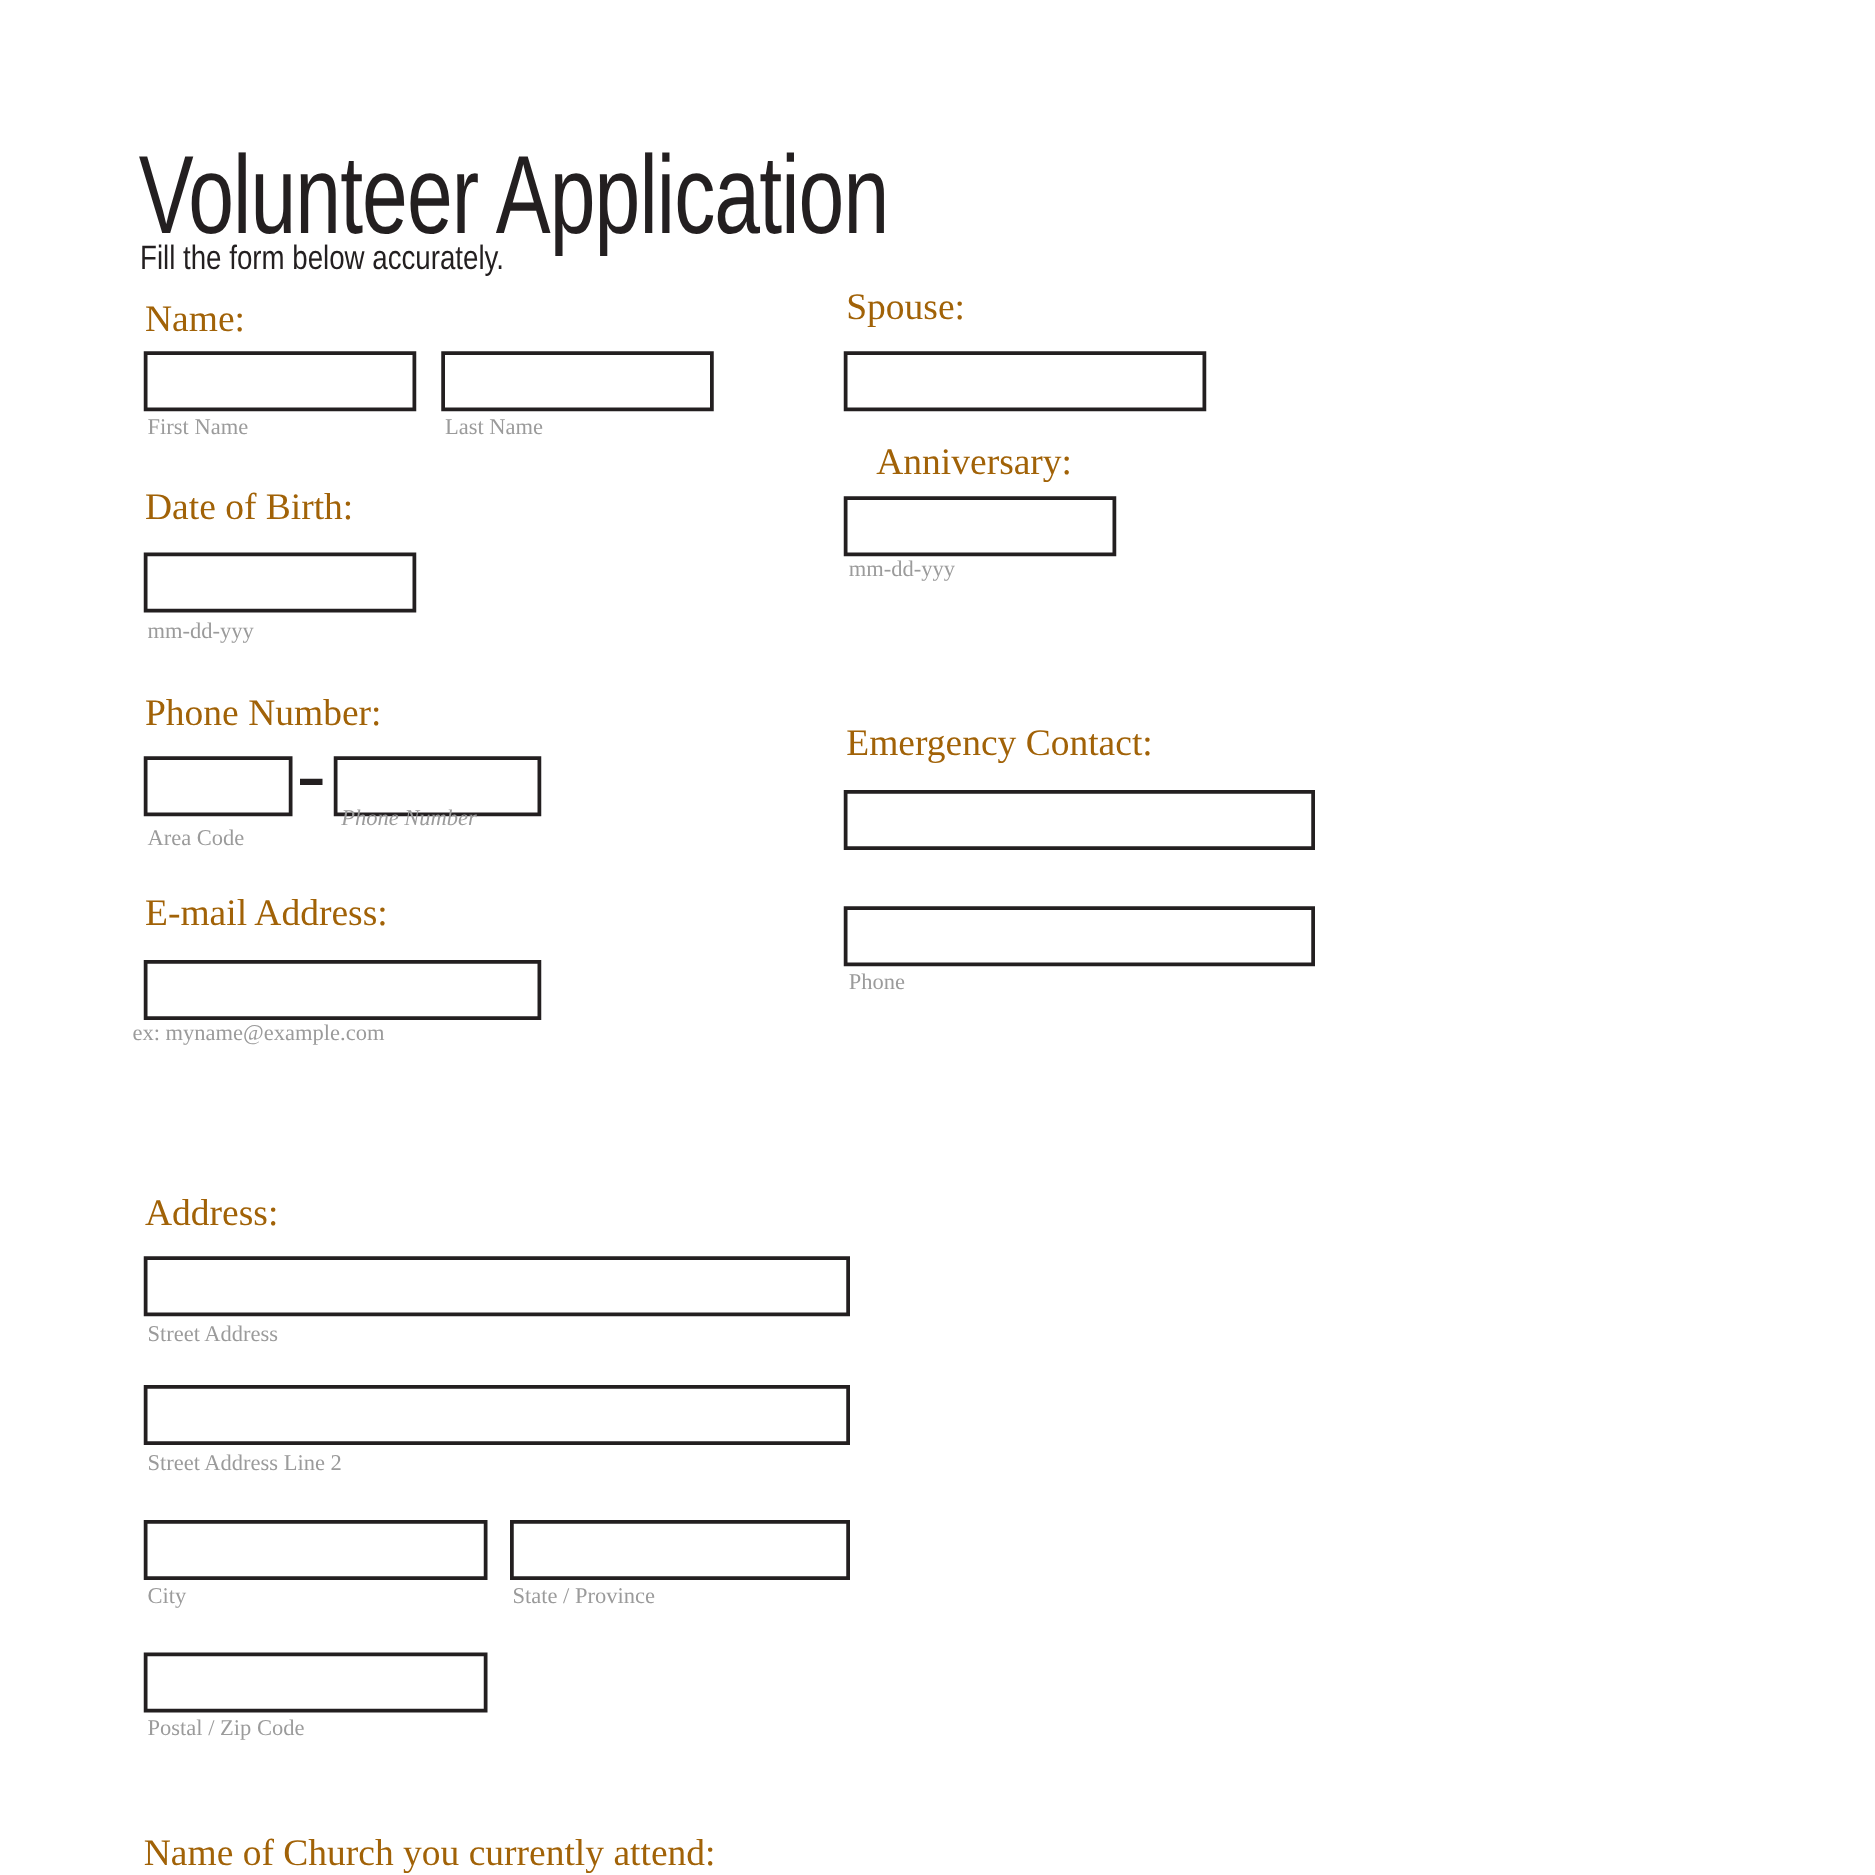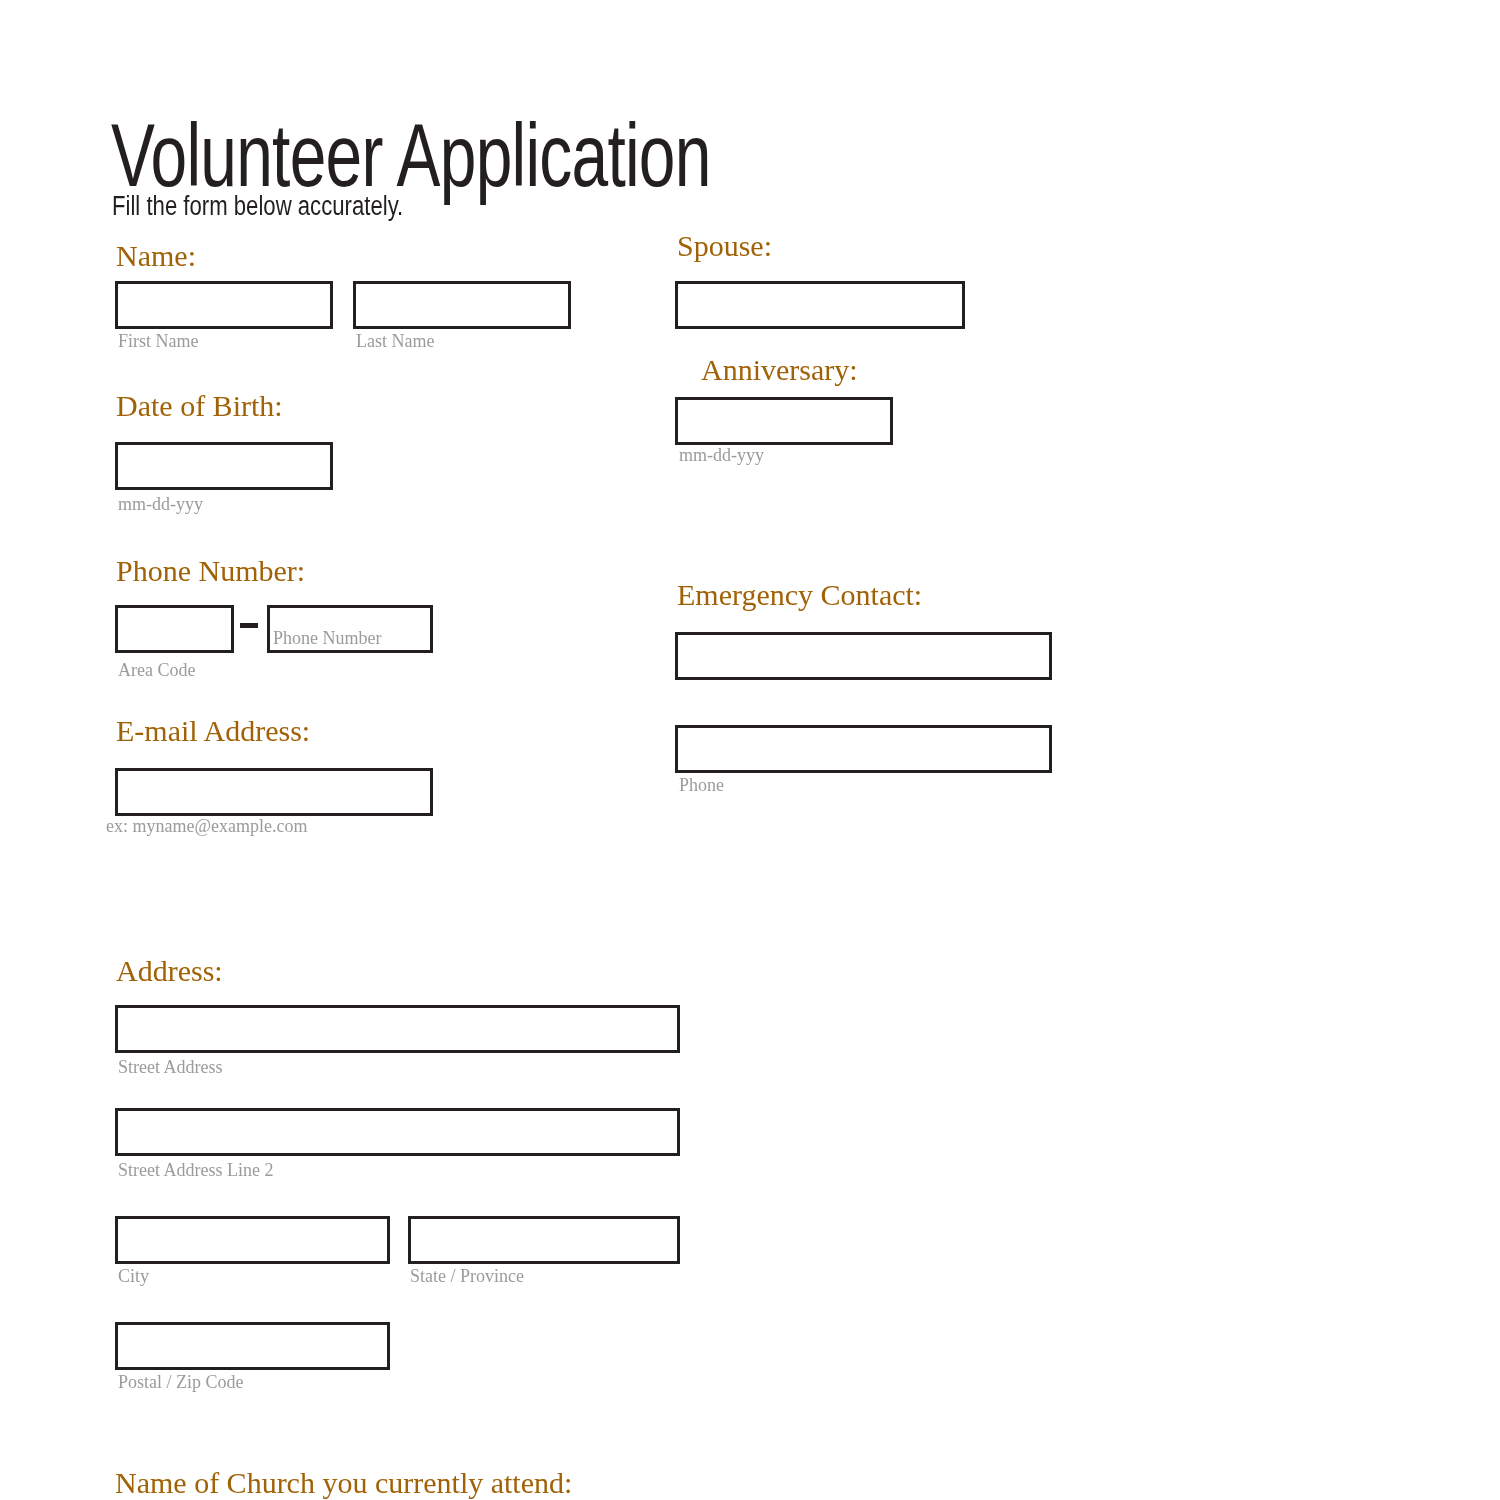--- a/index.html
+++ b/index.html
@@ -86,21 +86,21 @@
 
   <div class="heading" style="left:116px; top:389px;">Date of Birth:</div>
   <input type="text" class="box" style="left: 115px; top: 442px; width: 218px; height: 48px;" value="">
   <div class="hint" style="left:118px; top:494px;">mm-dd-yyy</div>
 
   <div class="heading" style="left:116px; top:554px;">Phone Number:</div>
   <input type="text" class="box" style="left: 115px; top: 605px; width: 119px; height: 48px;" value="">
   <div class="dash" style="left:240px; top:623px; width:18px; height:5px;"></div>
   <input type="text" class="box" style="left: 267px; top: 605px; width: 166px; height: 48px;" value="">
   <div class="hint" style="left:118px; top:660px;text-align:center;">Area Code</div>
-  <div class="hint" style="left:273px; top:628px;">Phone Number</div>
+  <div class="hint" style="left:273px; top:644px;font-style:italic;">Phone Number</div>
 
   <div class="heading" style="left:116px; top:714px;">E-mail Address:</div>
   <input type="text" class="box" style="left: 115px; top: 768px; width: 318px; height: 48px;" value="">
   <div class="hint" style="left:106px; top:816px;text-align:right;">ex: myname@example.com</div>
 
   <div class="heading" style="left:677px; top:229px;">Spouse:</div>
   <input type="text" class="box" style="left: 675px; top: 281px; width: 290px; height: 48px;" value="">
 
   <div class="heading" style="left:677px; top:353px;margin-left:24px;">Anniversary:</div>
   <input type="text" class="box" style="left: 675px; top: 397px; width: 218px; height: 48px;" value="">

